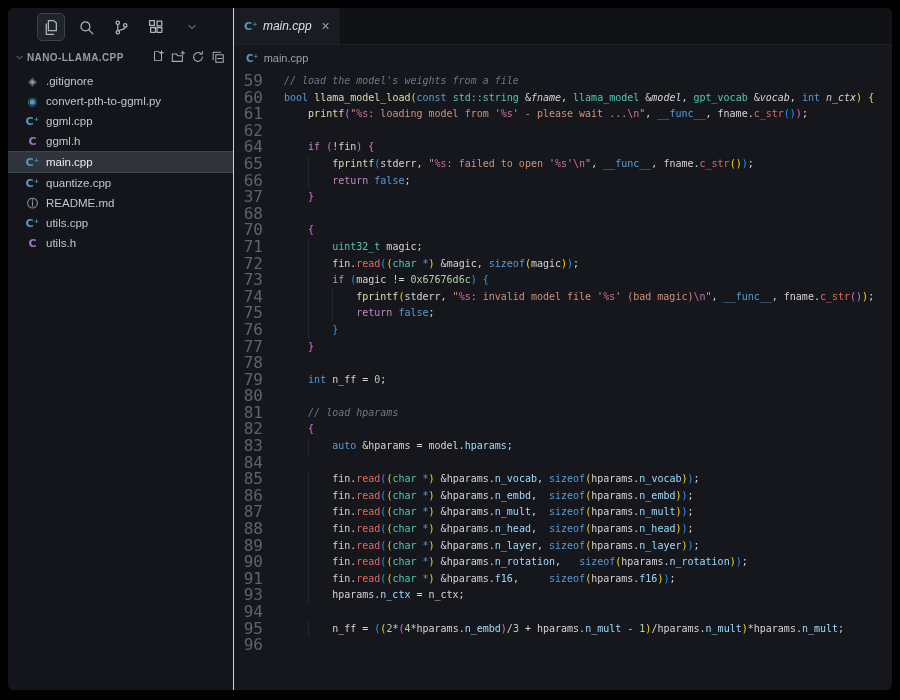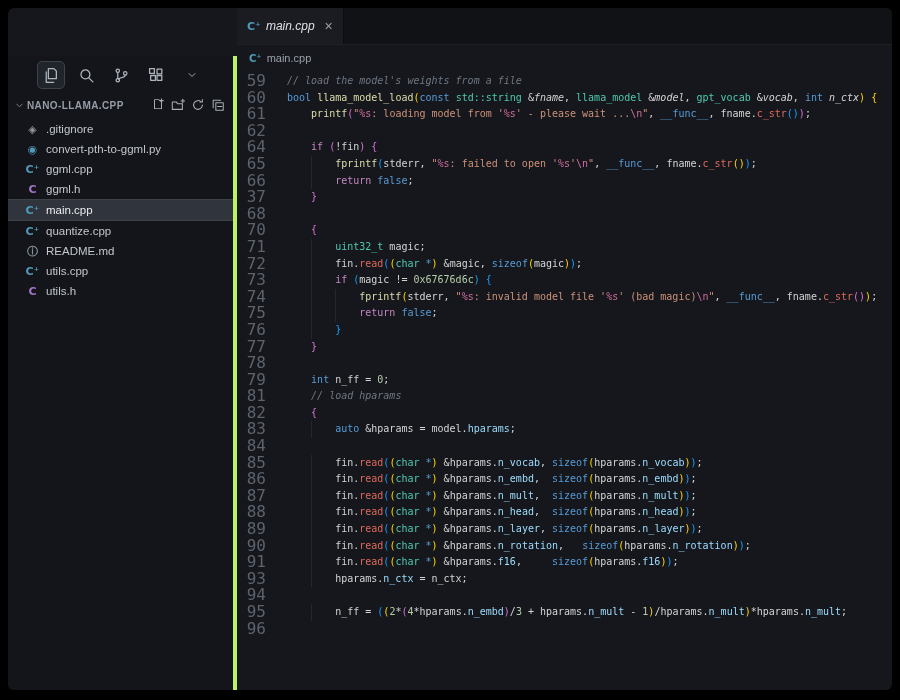--- a/index.html
+++ b/index.html
@@ -7,21 +7,21 @@
     width:900px;height:700px;background:var(--window_bg,#000);
     font-family:"Liberation Sans",sans-serif;overflow:hidden;position:relative;
   }
   .window{
     position:absolute;left:8px;top:8px;width:884px;height:682px;
     background:var(--editor_bg,#15171c);border-radius:6px;overflow:hidden;display:flex;
   }
   
   .sidebar{
     width:225px;min-width:225px;background:var(--sidebar_bg,#13151a);
-    border-right:4px solid #bef264;display:flex;flex-direction:column;color:var(--ui_text,#c2c7cd);margin-top:48px;
+    border-right:1px solid #bef264;display:flex;flex-direction:column;color:var(--ui_text,#c2c7cd);
   }
   .activity-row{height:38px;display:flex;align-items:center;justify-content:center;gap:9px;}
   .act-btn{width:26px;height:26px;display:flex;align-items:center;justify-content:center;border-radius:5px;color:#aeb4bc;}
   .act-btn.active{background:#20242b;border:1px solid #3e434b;}
   .act-btn svg{width:17px;height:17px;}
   .act-btn.small svg{width:12px;height:12px;}
   .explorer-header{height:22px;display:flex;align-items:center;padding:0 8px 0 6px;}
   .explorer-header .chev{display:flex;color:#8b929b;margin-right:2px;}
   .explorer-header .chev svg{width:11px;height:11px;}
   .explorer-header .title{
@@ -238,20 +238,21 @@
         <div class="line"><span class="ln">70</span><span class="code"><span class="tk-d">    </span><span class="tk-b2">{</span></span></div>
         <div class="line"><span class="ln">71</span><span class="code"><span class="guide" style="left: 4ch;"></span><span class="tk-d">        </span><span class="tk-t">uint32_t</span><span class="tk-d"> magic;</span></span></div>
         <div class="line"><span class="ln">72</span><span class="code"><span class="guide" style="left: 4ch;"></span><span class="tk-d">        fin.</span><span class="tk-m">read</span><span class="tk-b3">(</span><span class="tk-b1">(</span><span class="tk-t">char</span><span class="tk-d"> </span><span class="tk-k">*</span><span class="tk-b1">)</span><span class="tk-d"> &amp;magic, </span><span class="tk-k">sizeof</span><span class="tk-b1">(</span><span class="tk-d">magic</span><span class="tk-b1">)</span><span class="tk-b3">)</span><span class="tk-d">;</span></span></div>
         <div class="line"><span class="ln">73</span><span class="code"><span class="guide" style="left: 4ch;"></span><span class="tk-d">        </span><span class="tk-c">if</span><span class="tk-d"> </span><span class="tk-b3">(</span><span class="tk-d">magic != </span><span class="tk-n">0x67676d6c</span><span class="tk-b3">)</span><span class="tk-d"> </span><span class="tk-b3">{</span></span></div>
         <div class="line"><span class="ln">74</span><span class="code"><span class="guide" style="left: 4ch;"></span><span class="guide" style="left: 8ch;"></span><span class="tk-d">            </span><span class="tk-f">fprintf</span><span class="tk-b1">(</span><span class="tk-d">stderr, </span><span class="tk-s">"</span><span class="tk-e">%s</span><span class="tk-s">: invalid model file '</span><span class="tk-e">%s</span><span class="tk-s">' (bad magic)</span><span class="tk-e">\n</span><span class="tk-s">"</span><span class="tk-d">, </span><span class="tk-k">__func__</span><span class="tk-d">, fname.</span><span class="tk-m">c_str</span><span class="tk-b2">()</span><span class="tk-b1">)</span><span class="tk-d">;</span></span></div>
         <div class="line"><span class="ln">75</span><span class="code"><span class="guide" style="left: 4ch;"></span><span class="guide" style="left: 8ch;"></span><span class="tk-d">            </span><span class="tk-c">return</span><span class="tk-d"> </span><span class="tk-k">false</span><span class="tk-d">;</span></span></div>
         <div class="line"><span class="ln">76</span><span class="code"><span class="guide" style="left: 4ch;"></span><span class="tk-d">        </span><span class="tk-b3">}</span></span></div>
         <div class="line"><span class="ln">77</span><span class="code"><span class="tk-d">    </span><span class="tk-b2">}</span></span></div>
         <div class="line"><span class="ln">78</span><span class="code"></span></div>
         <div class="line"><span class="ln">79</span><span class="code"><span class="tk-d">    </span><span class="tk-k">int</span><span class="tk-d"> n_ff = </span><span class="tk-n">0</span><span class="tk-d">;</span></span></div>
+        <div class="line"><span class="ln">80</span><span class="code"></span></div>
         <div class="line"><span class="ln">81</span><span class="code"><span class="tk-d">    </span><span class="tk-cm">// load hparams</span></span></div>
         <div class="line"><span class="ln">82</span><span class="code"><span class="tk-d">    </span><span class="tk-b2">{</span></span></div>
         <div class="line"><span class="ln">83</span><span class="code"><span class="guide" style="left: 4ch;"></span><span class="tk-d">        </span><span class="tk-k">auto</span><span class="tk-d"> &amp;hparams = model.</span><span class="tk-p">hparams</span><span class="tk-d">;</span></span></div>
         <div class="line"><span class="ln">84</span><span class="code"></span></div>
         <div class="line"><span class="ln">85</span><span class="code"><span class="guide" style="left: 4ch;"></span><span class="tk-d">        fin.</span><span class="tk-m">read</span><span class="tk-b3">(</span><span class="tk-b1">(</span><span class="tk-t">char</span><span class="tk-d"> </span><span class="tk-k">*</span><span class="tk-b1">)</span><span class="tk-d"> &amp;hparams.</span><span class="tk-p">n_vocab</span><span class="tk-d">, </span><span class="tk-k">sizeof</span><span class="tk-b1">(</span><span class="tk-d">hparams.</span><span class="tk-p">n_vocab</span><span class="tk-b1">)</span><span class="tk-b3">)</span><span class="tk-d">;</span></span></div>
         <div class="line"><span class="ln">86</span><span class="code"><span class="guide" style="left: 4ch;"></span><span class="tk-d">        fin.</span><span class="tk-m">read</span><span class="tk-b3">(</span><span class="tk-b1">(</span><span class="tk-t">char</span><span class="tk-d"> </span><span class="tk-k">*</span><span class="tk-b1">)</span><span class="tk-d"> &amp;hparams.</span><span class="tk-p">n_embd</span><span class="tk-d">,  </span><span class="tk-k">sizeof</span><span class="tk-b1">(</span><span class="tk-d">hparams.</span><span class="tk-p">n_embd</span><span class="tk-b1">)</span><span class="tk-b3">)</span><span class="tk-d">;</span></span></div>
         <div class="line"><span class="ln">87</span><span class="code"><span class="guide" style="left: 4ch;"></span><span class="tk-d">        fin.</span><span class="tk-m">read</span><span class="tk-b3">(</span><span class="tk-b1">(</span><span class="tk-t">char</span><span class="tk-d"> </span><span class="tk-k">*</span><span class="tk-b1">)</span><span class="tk-d"> &amp;hparams.</span><span class="tk-p">n_mult</span><span class="tk-d">,  </span><span class="tk-k">sizeof</span><span class="tk-b1">(</span><span class="tk-d">hparams.</span><span class="tk-p">n_mult</span><span class="tk-b1">)</span><span class="tk-b3">)</span><span class="tk-d">;</span></span></div>
         <div class="line"><span class="ln">88</span><span class="code"><span class="guide" style="left: 4ch;"></span><span class="tk-d">        fin.</span><span class="tk-m">read</span><span class="tk-b3">(</span><span class="tk-b1">(</span><span class="tk-t">char</span><span class="tk-d"> </span><span class="tk-k">*</span><span class="tk-b1">)</span><span class="tk-d"> &amp;hparams.</span><span class="tk-p">n_head</span><span class="tk-d">,  </span><span class="tk-k">sizeof</span><span class="tk-b1">(</span><span class="tk-d">hparams.</span><span class="tk-p">n_head</span><span class="tk-b1">)</span><span class="tk-b3">)</span><span class="tk-d">;</span></span></div>
         <div class="line"><span class="ln">89</span><span class="code"><span class="guide" style="left: 4ch;"></span><span class="tk-d">        fin.</span><span class="tk-m">read</span><span class="tk-b3">(</span><span class="tk-b1">(</span><span class="tk-t">char</span><span class="tk-d"> </span><span class="tk-k">*</span><span class="tk-b1">)</span><span class="tk-d"> &amp;hparams.</span><span class="tk-p">n_layer</span><span class="tk-d">, </span><span class="tk-k">sizeof</span><span class="tk-b1">(</span><span class="tk-d">hparams.</span><span class="tk-p">n_layer</span><span class="tk-b1">)</span><span class="tk-b3">)</span><span class="tk-d">;</span></span></div>
         <div class="line"><span class="ln">90</span><span class="code"><span class="guide" style="left: 4ch;"></span><span class="tk-d">        fin.</span><span class="tk-m">read</span><span class="tk-b3">(</span><span class="tk-b1">(</span><span class="tk-t">char</span><span class="tk-d"> </span><span class="tk-k">*</span><span class="tk-b1">)</span><span class="tk-d"> &amp;hparams.</span><span class="tk-p">n_rotation</span><span class="tk-d">,   </span><span class="tk-k">sizeof</span><span class="tk-b1">(</span><span class="tk-d">hparams.</span><span class="tk-p">n_rotation</span><span class="tk-b1">)</span><span class="tk-b3">)</span><span class="tk-d">;</span></span></div>

